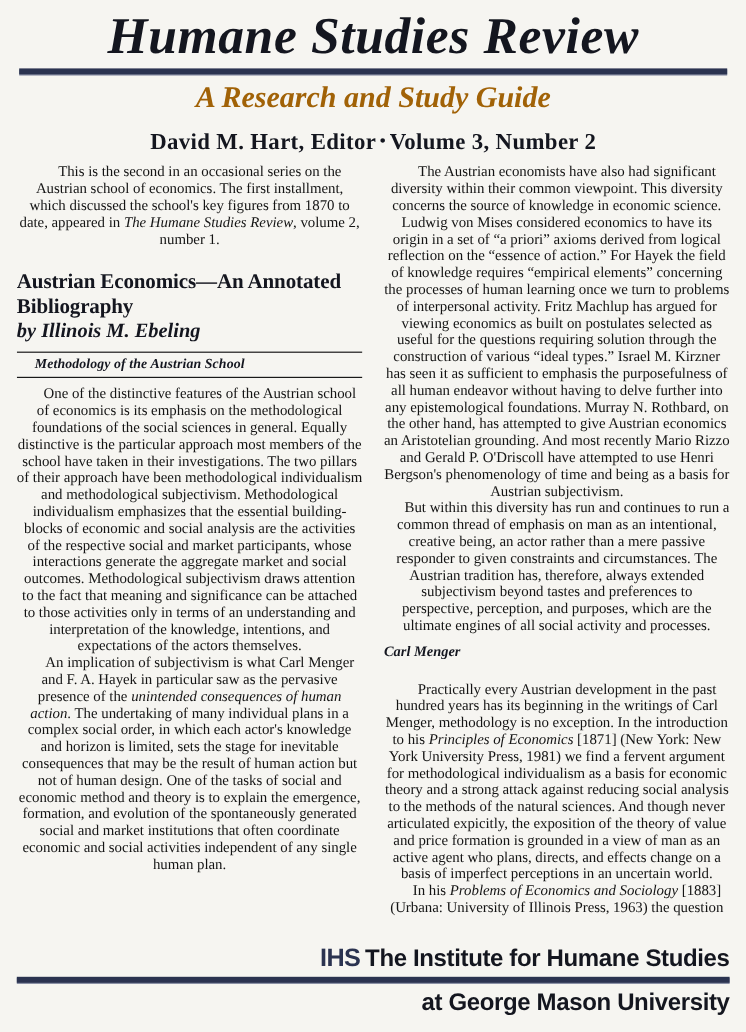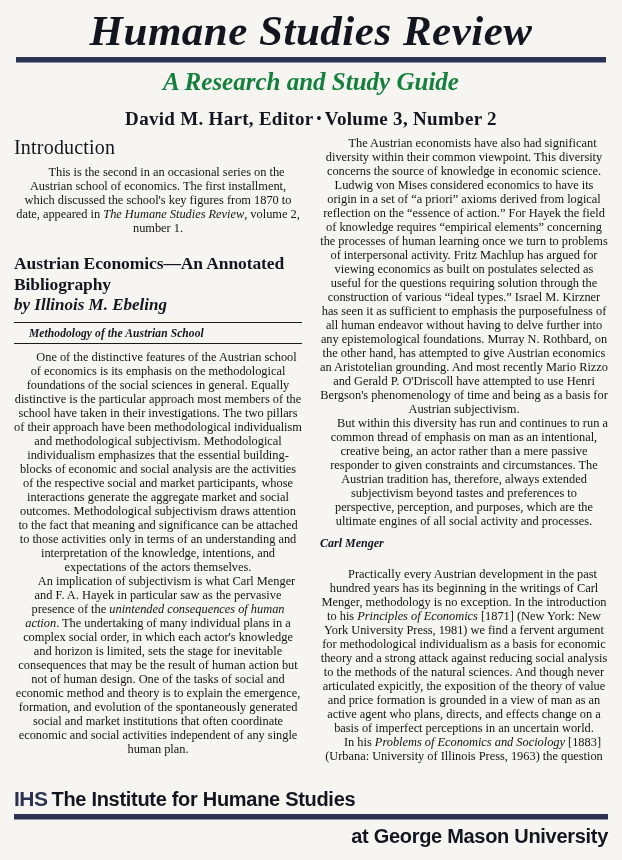--- a/index.html
+++ b/index.html
@@ -43,21 +43,21 @@
     background: #2b3350;
     margin: 4px 2px 6px 2px;
     box-shadow: 0 1px 0 #8b91a6;
   }
   .journal-subtitle {
     font-family: "Liberation Serif", "DejaVu Serif", serif;
     font-style: italic;
     font-weight: bold;
     font-size: 25px;
     margin: 0 0 12px 0;
-    color: #15803d;
+    color: #a16207;
   }
   .journal-byline {
     font-family: "Liberation Serif", "DejaVu Serif", serif;
     font-weight: bold;
     font-size: 19px;
     letter-spacing: 0.3px;
     margin: 0 0 6px 0;
     color: #14161f;
   }
   .bullet-sep {
@@ -145,20 +145,21 @@
   em { }
 
   
   .footer {
     position: absolute;
     left: 14px;
     right: 14px;
     bottom: 12px;
   }
   .footer-line1 {
+    text-align: right;
     font-family: "Liberation Sans", "DejaVu Sans", sans-serif;
     font-weight: bold;
     font-size: 20px;
     letter-spacing: -0.3px;
     color: #14161f;
     margin: 0 0 3px 0;
     white-space: nowrap;
   }
   .ihs-logo {
     color: #2b3350;
@@ -196,21 +197,20 @@
     <div class="journal-subtitle">A Research and Study Guide</div>
     <div class="journal-byline">
       <span>David M. Hart, Editor</span><span class="bullet-sep">•</span><span>Volume 3, Number 2</span>
     </div>
   </div>
 
   <div class="columns">
 
     <div class="col">
 
-      <h2 class="section-heading">Introduction</h2>
 
       <p class="body"><span>This is the second in an occasional series on the Austrian school of economics. The first installment, which discussed the school's key figures from 1870 to date, appeared in </span><em>The Humane Studies Review</em><span>, volume 2, number 1.</span></p>
 
       <h2 class="article-title">Austrian Economics—An Annotated Bibliography</h2>
       <h3 class="article-author">by Illinois M. Ebeling</h3>
 
       <hr class="hr-thin">
       <div class="subsection-label">Methodology of the Austrian School</div>
       <hr class="hr-thin">
 

